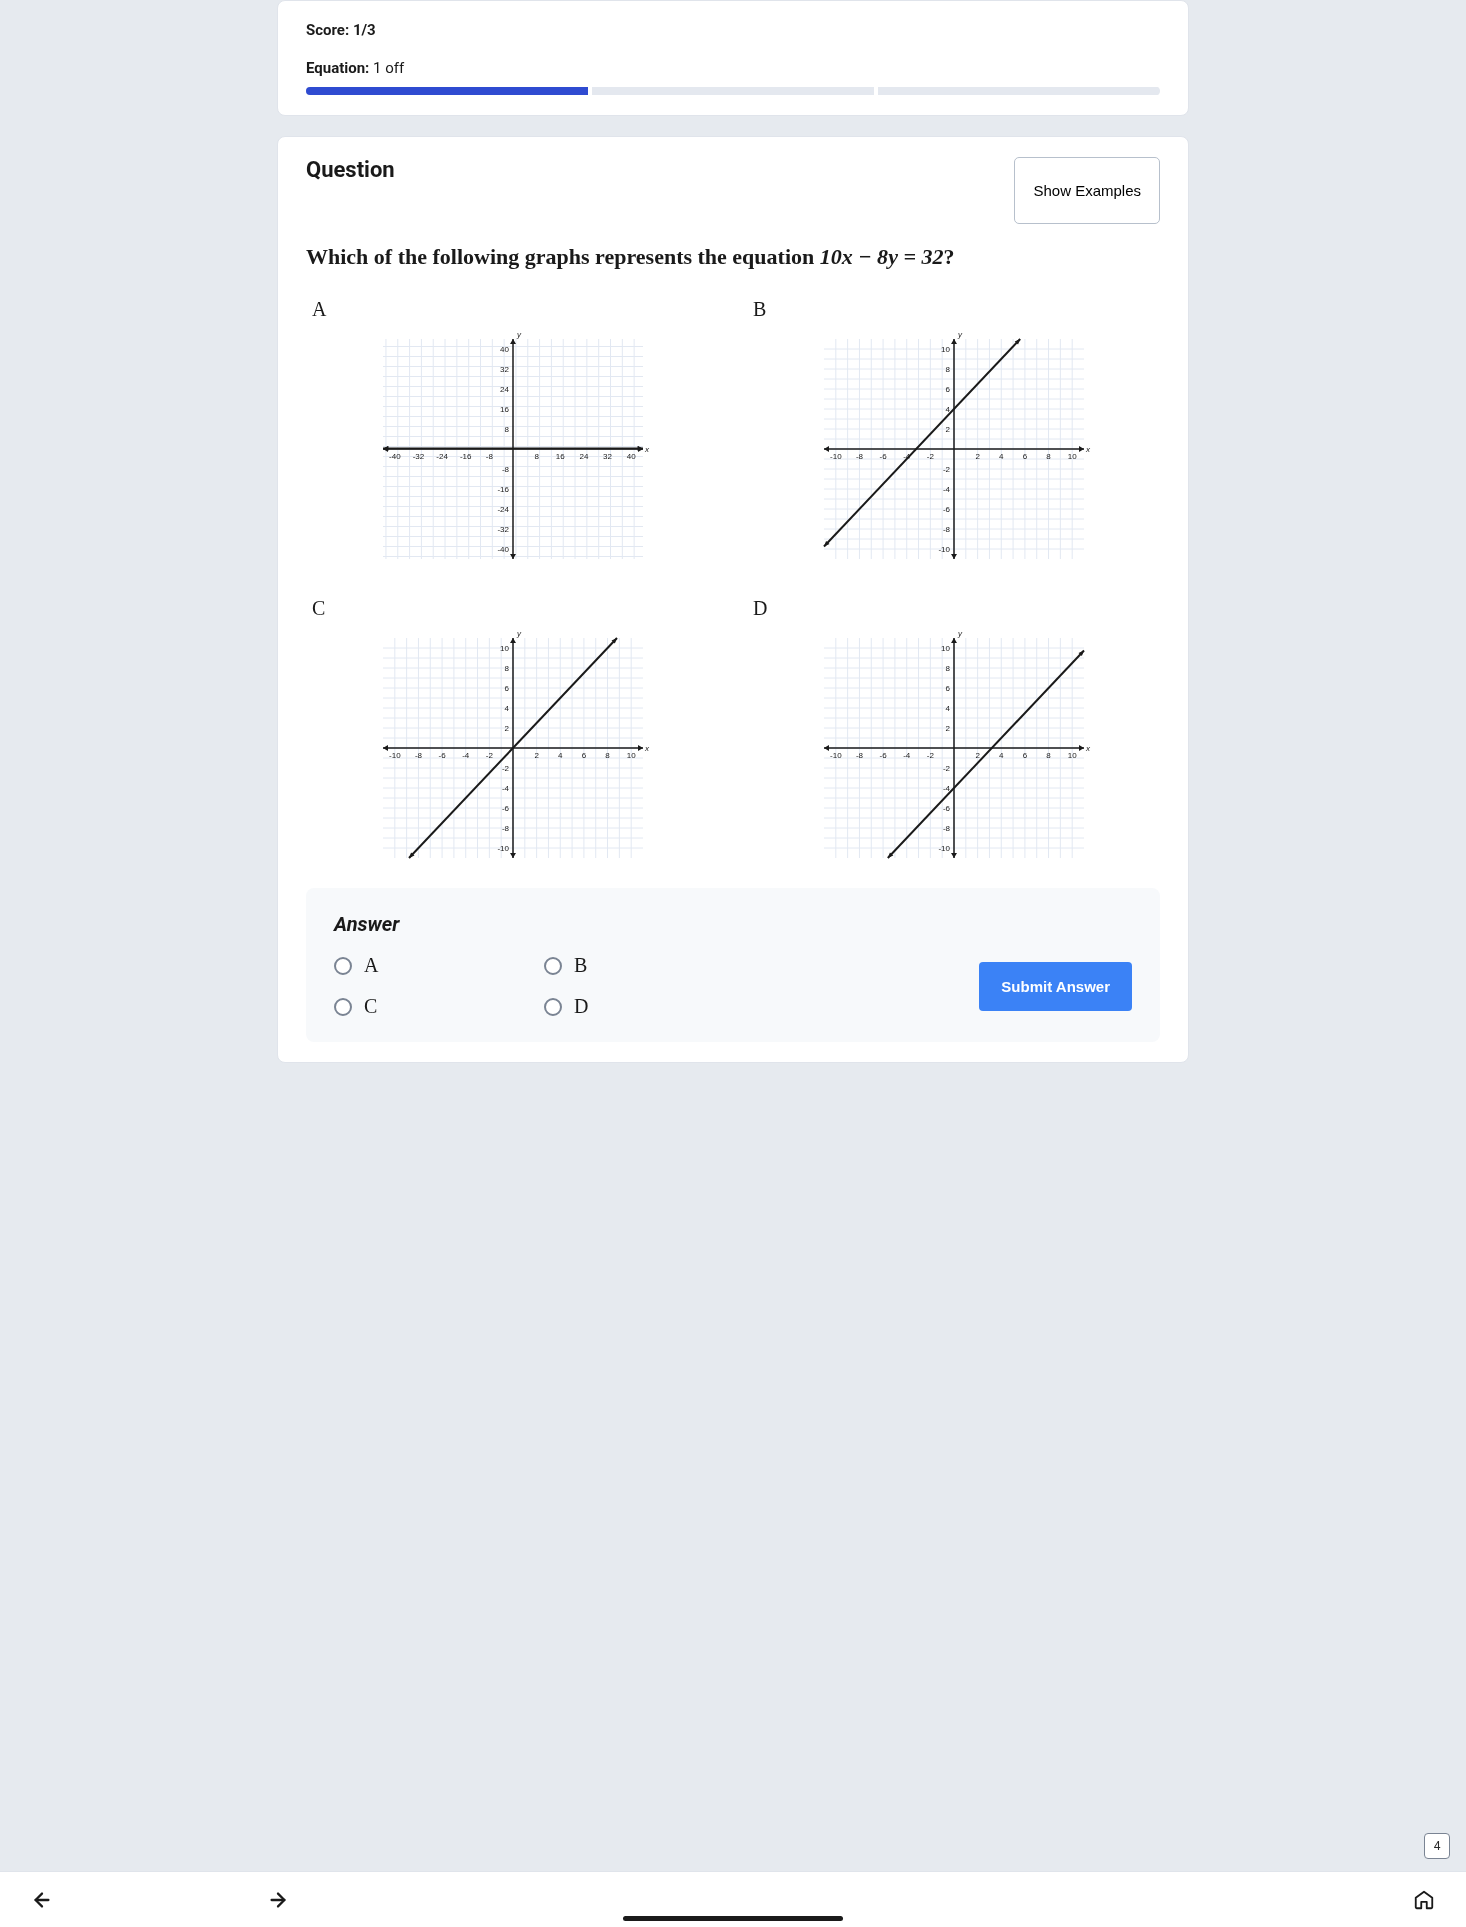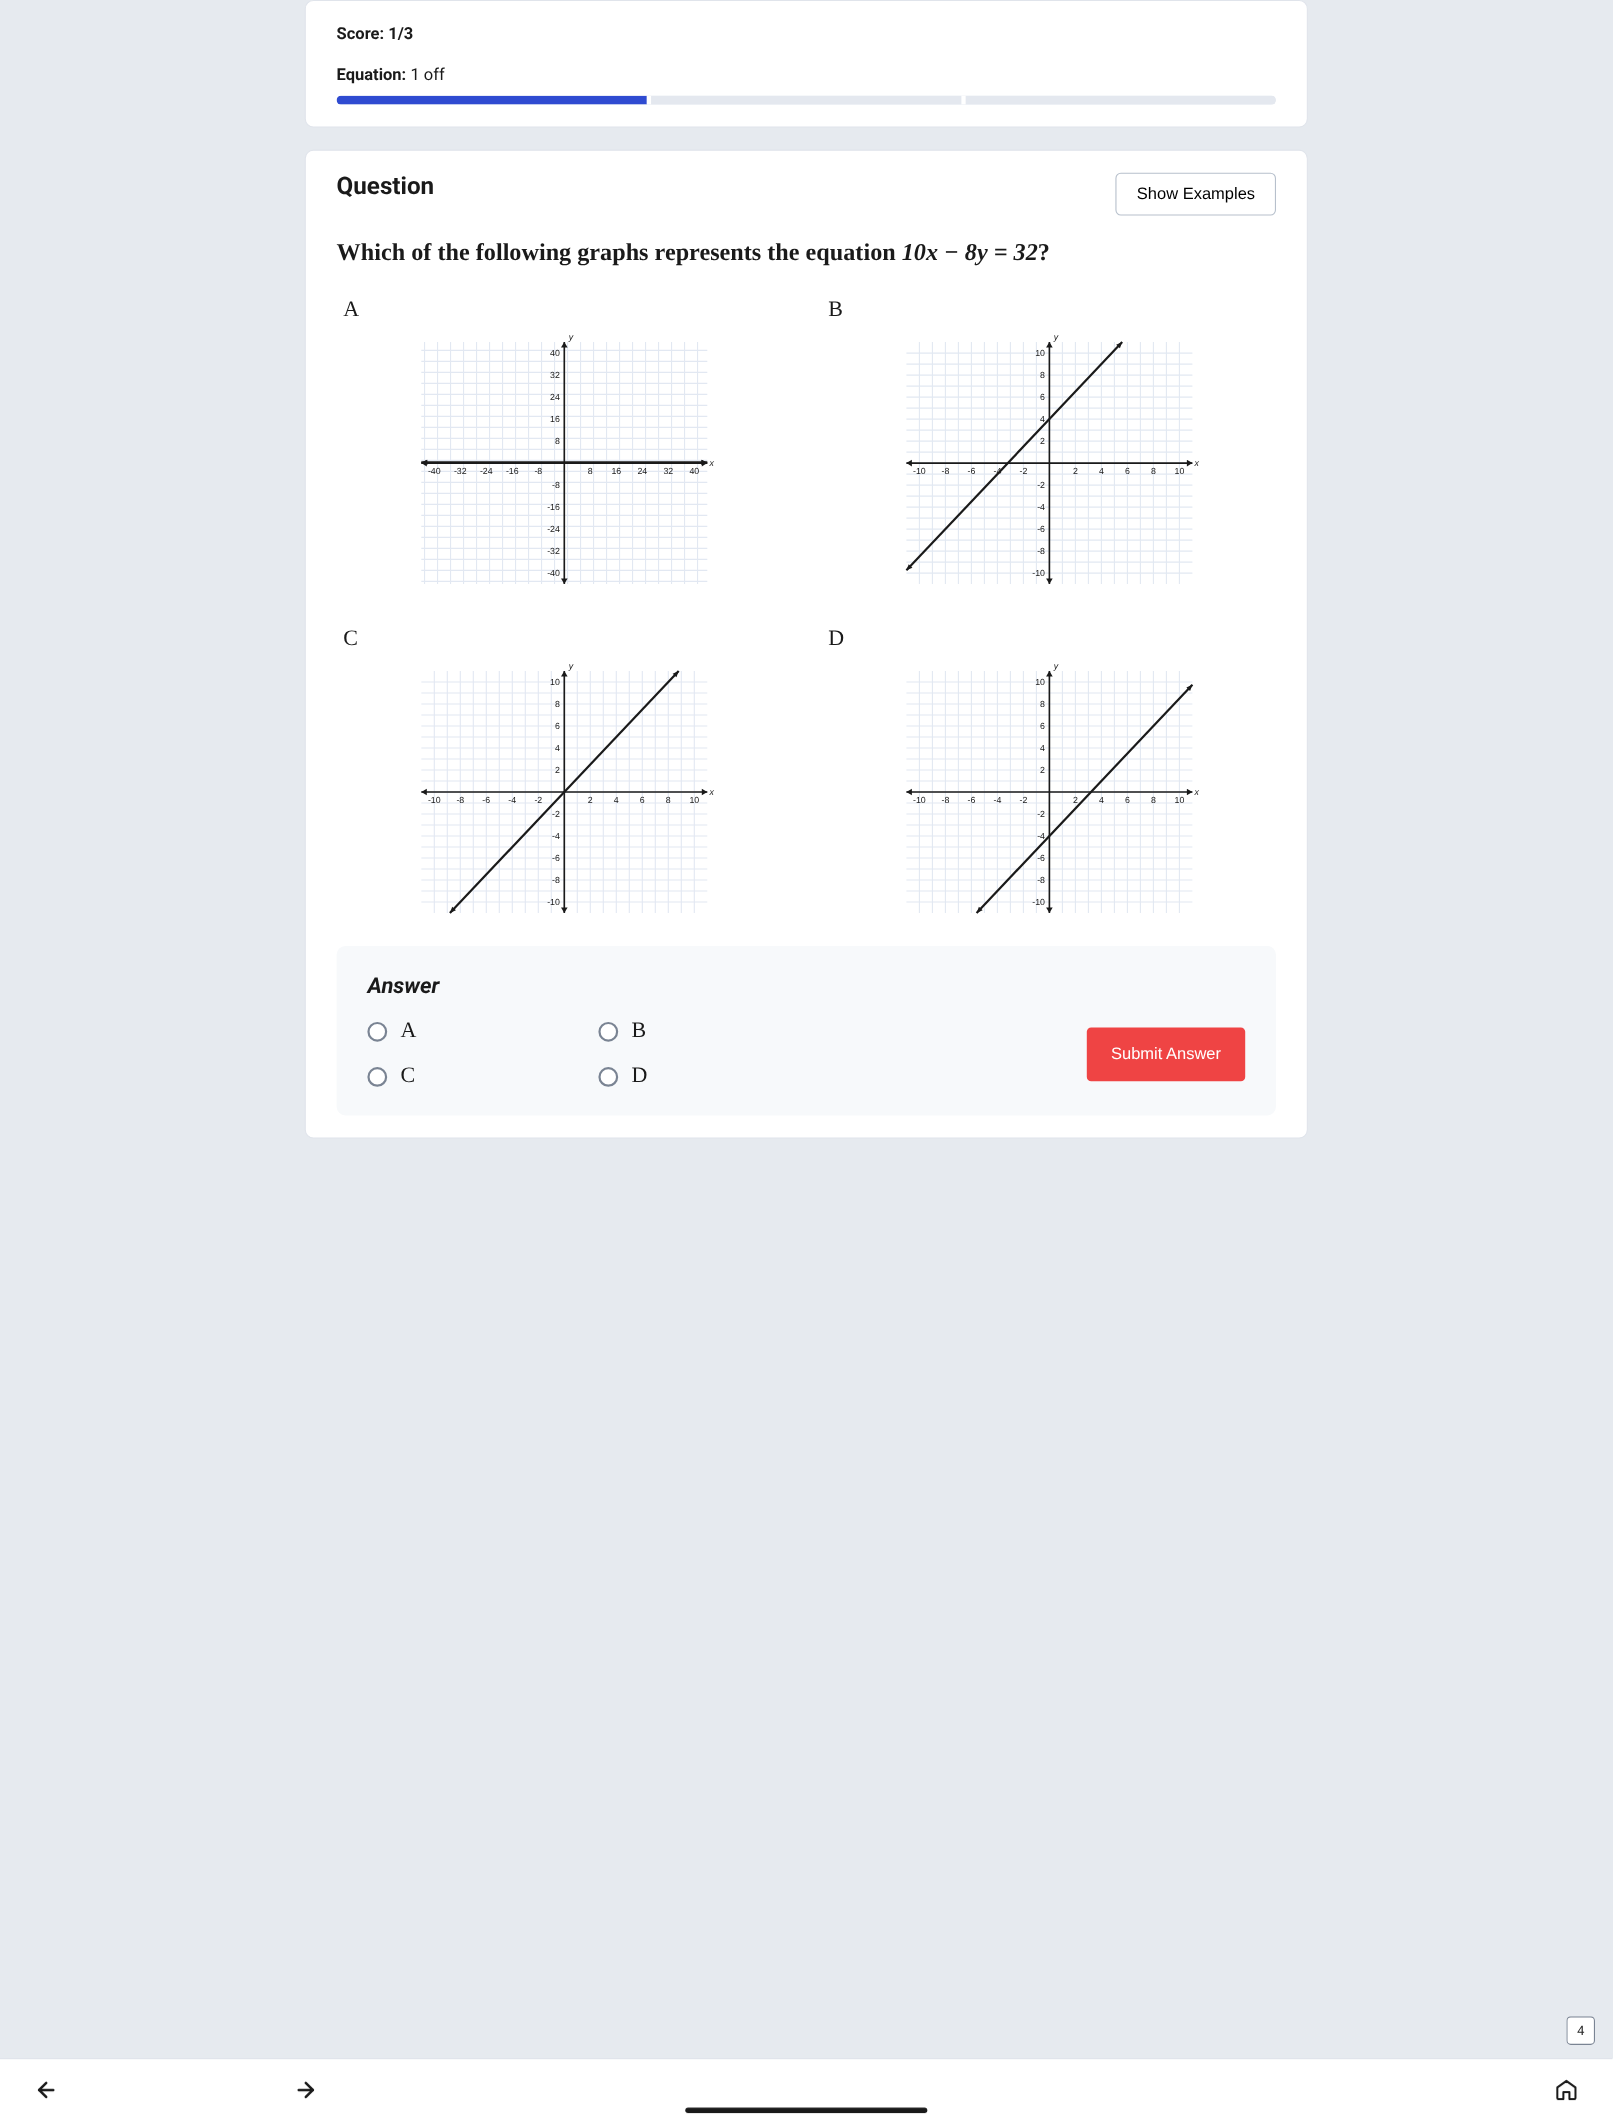--- a/index.html
+++ b/index.html
@@ -49,21 +49,21 @@
     display: flex;
     justify-content: space-between;
     align-items: flex-start;
     margin-bottom: 20px;
   }
   .question-header h2 { font-size: 22px; font-weight: 700; }
   .examples-btn {
     border: 1px solid #b7c0cc;
     background: #fff;
     border-radius: 5px;
-    padding: 10px 18px;
+    padding: 24px 18px;
     font-size: 15px;
     cursor: pointer;
   }
   .question-text {
     font-family: Georgia, "Times New Roman", serif;
     font-size: 22px;
     margin-bottom: 28px;
     font-weight: bold;
   }
   .question-text .math { font-style: italic; }
@@ -120,27 +120,27 @@
     width: 18px; height: 18px;
     border: 2px solid #7a8493;
     border-radius: 50%;
     background: #fff;
   }
   .option-label {
     font-family: Georgia, "Times New Roman", serif;
     font-size: 20px;
   }
   .submit-btn {
-    background: #ef4444;
+    background: #3b82f6;
     color: #fff;
     border: none;
     border-radius: 4px;
     padding: 16px 22px;
     font-size: 15px;
-    font-weight: 400;
+    font-weight: 700;
     cursor: pointer;
     margin-left: auto;
   }
   .footer {
     font-size: 13px;
     color: #536078;
     padding: 30px 8px 0;
   }
   .footer a { color: #2f66d1; text-decoration: none; }
   .bottom-bar {

